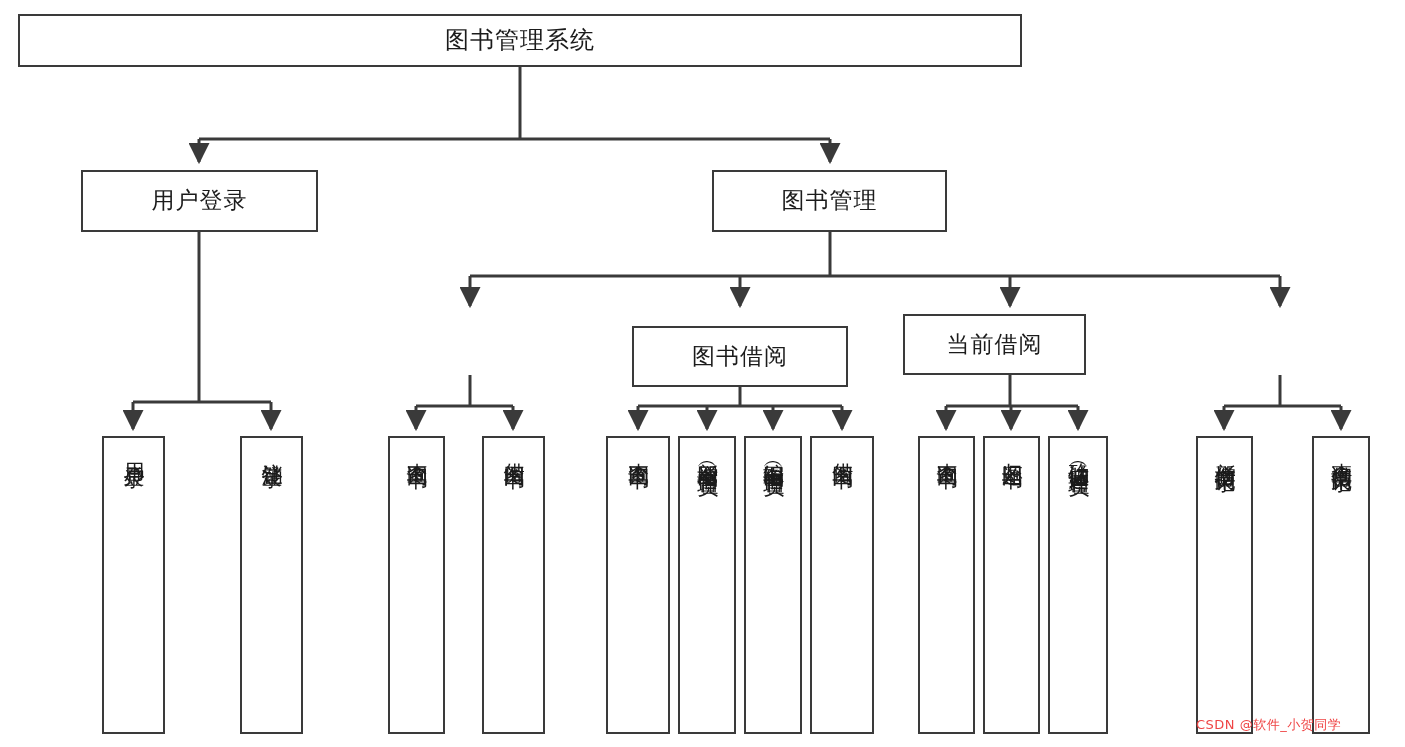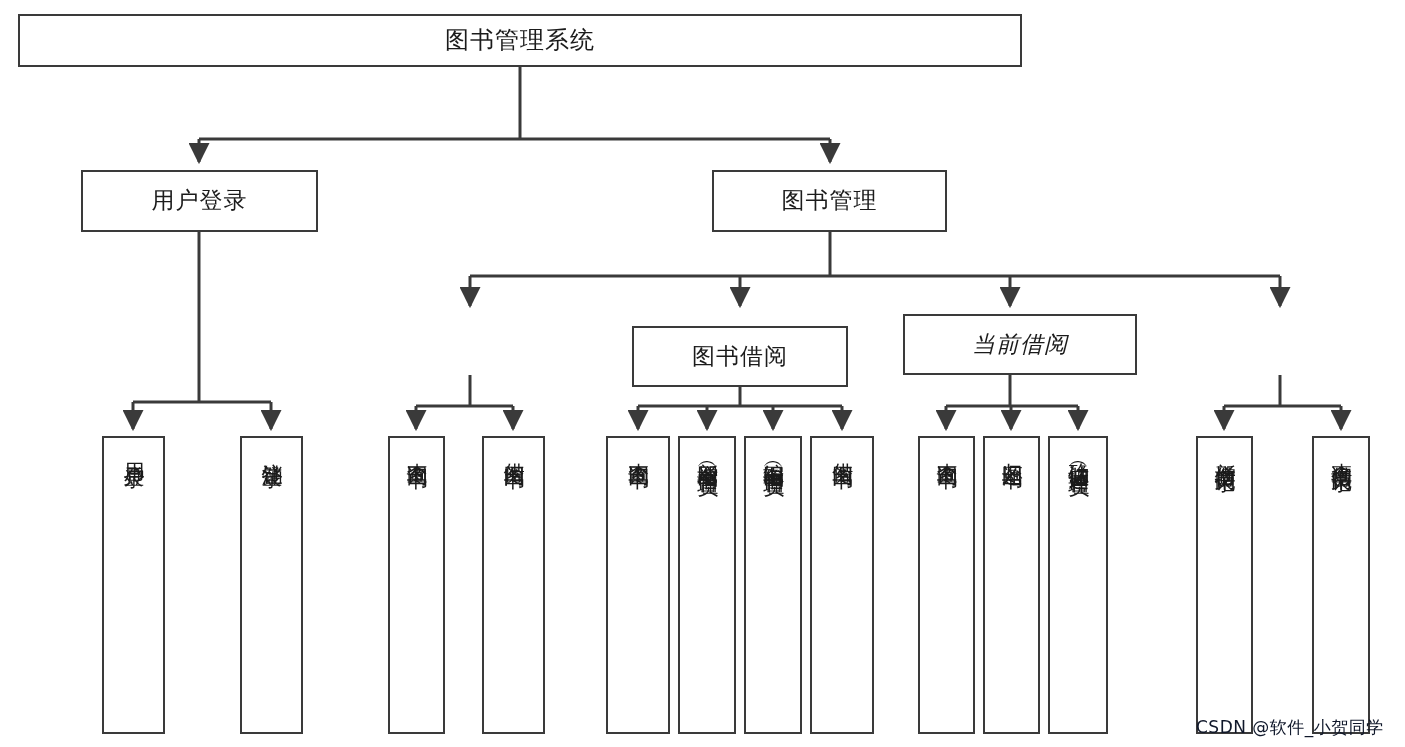--- a/index.html
+++ b/index.html
@@ -52,22 +52,22 @@
     writing-mode: vertical-rl;
     text-orientation: upright;
     font-size: 21px;
     line-height: 1.32;
     letter-spacing: 2px;
     white-space: nowrap;
     text-align: left;
   }
   .watermark {
     position: absolute;
-    font-size: 17px;
-    color: #0f172a;
+    font-size: 13px;
+    color: #ef4444;
     white-space: nowrap;
     letter-spacing: 0.5px;
   }
 </style>
 </head>
 <body>
 
 <div id="canvas">
 
   <svg id="edges" viewBox="0 0 1405 747" xmlns="http://www.w3.org/2000/svg">
@@ -127,21 +127,21 @@
   <div class="node horiz" style="left:81px;top:170px;width:237px;height:62px;">
     <span>用户登录</span>
   </div>
   <div class="node horiz" style="left:712px;top:170px;width:235px;height:62px;">
     <span>图书管理</span>
   </div>
 
   <div class="node horiz" style="left:632px;top:314px;width:216px;height:61px;margin-top:12px;">
     <span>图书借阅</span>
   </div>
-  <div class="node horiz" style="left:903px;top:314px;width:234px;height:61px;font-style:italic;">
+  <div class="node horiz" style="left:903px;top:314px;width:183px;height:61px;">
     <span>当前借阅</span>
   </div>
 
   <div class="node vert" style="left:102px;top:436px;width:63px;height:298px;">
     <span class="vert-text">用户登录</span>
   </div>
   <div class="node vert" style="left:240px;top:436px;width:63px;height:298px;">
     <span class="vert-text">注销登录</span>
   </div>
   <div class="node vert" style="left:388px;top:436px;width:57px;height:298px;">

